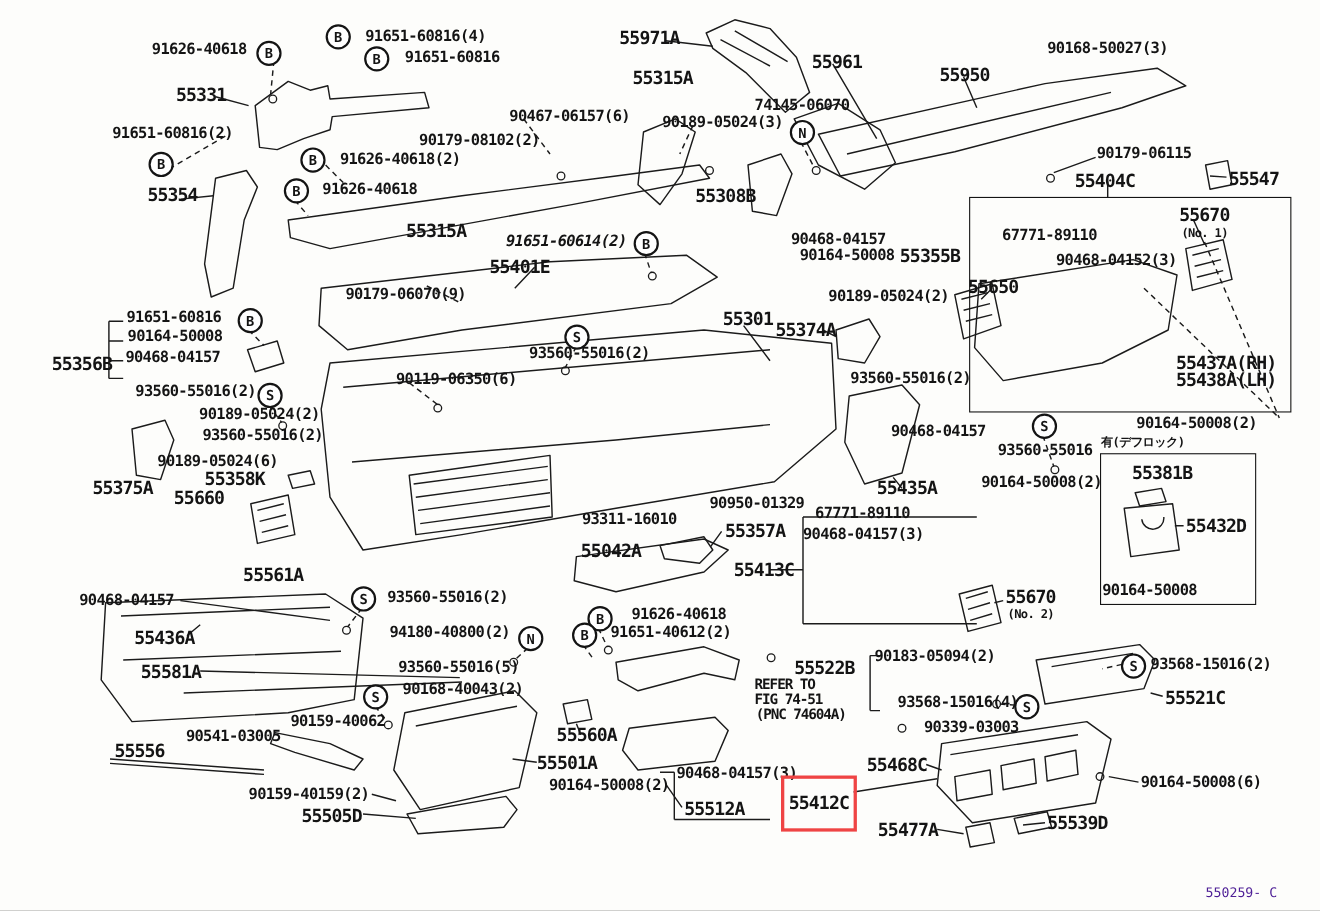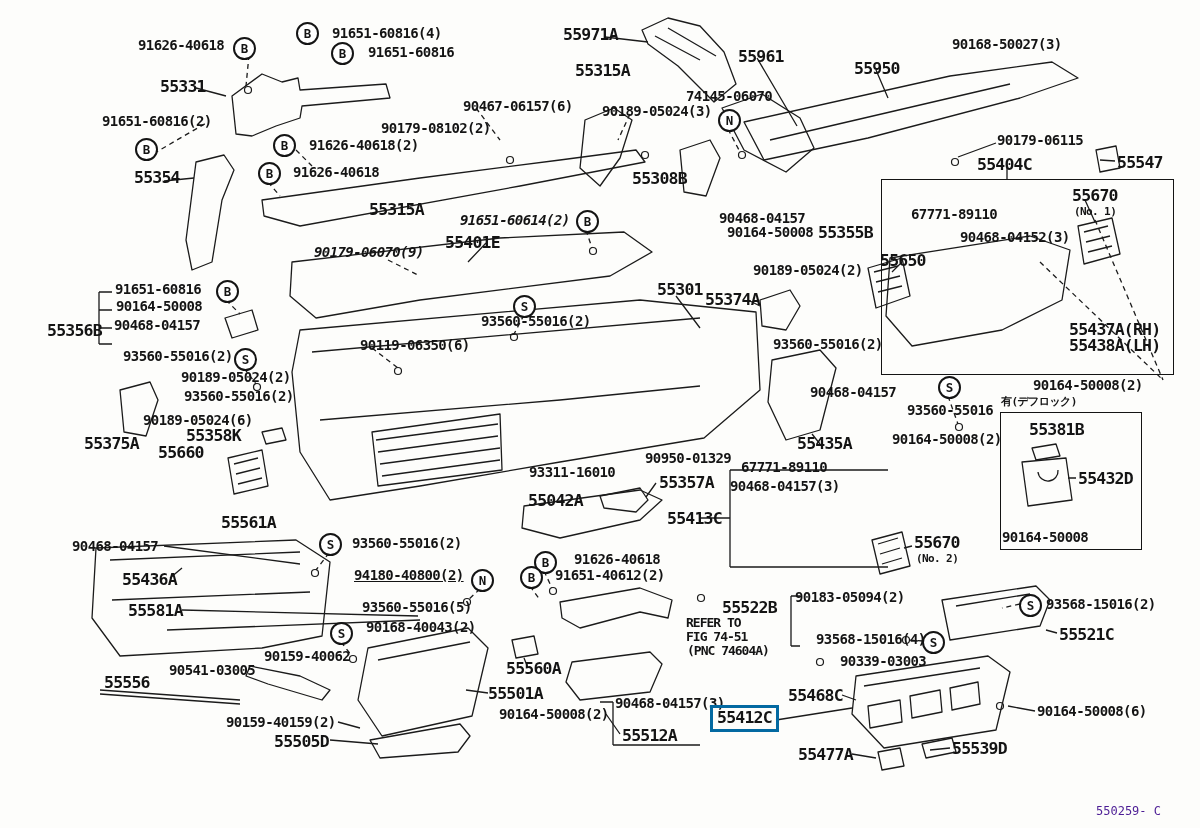--- a/index.html
+++ b/index.html
@@ -5,21 +5,21 @@
   html,body{margin:0;padding:0;background:#888;}
   #stage{position:relative;width:1200px;height:828px;background:#fdfdfb;overflow:hidden;
          font-family:"DejaVu Sans Mono", monospace;}
   svg.art{position:absolute;left:0;top:0;}
   .label{position:absolute;font-weight:bold;font-size:14px;letter-spacing:-0.6px;
          color:#141414;white-space:nowrap;line-height:1;}
   .label.assembly{font-size:16.5px;letter-spacing:-0.8px;}
   .label.note{font-size:11px;font-weight:bold;}
   .label.refnote{font-size:13px;letter-spacing:-1px;}
   .label.footer{font-size:12px;font-weight:normal;color:#4c1d95;letter-spacing:0;}
-  .label.selected{border:3px solid #0369a1;padding:2px 4px;transform:translate(-6px,-5px);}
+  .label.selected{border:3px solid #ef4444;padding:14px 4px;transform:translate(-6px,-5px);}
   .marker{position:absolute;width:19px;height:19px;border:2px solid #141414;border-radius:50%;
           background:#fff;display:flex;align-items:center;justify-content:center;
           font-size:12.5px;font-weight:bold;color:#141414;transform:translate(-10px,-10px);}
   .abox{position:absolute;border:1.5px solid #141414;background:transparent;}
 </style>
 </head>
 <body>
 
 <div id="stage">
 
@@ -167,21 +167,21 @@
       <div class="label part" style="left: 116px; top: 299px;">90164-50008</div>
       <div class="label part" style="left: 114px; top: 318px;">90468-04157</div>
       <div class="label assembly" style="left: 47px; top: 323px;">55356B</div>
       <div class="label part" style="left: 123px; top: 349px;">93560-55016(2)</div>
       <div class="label part" style="left: 181px; top: 370px;">90189-05024(2)</div>
       <div class="label part" style="left: 184px; top: 389px;">93560-55016(2)</div>
       <div class="label part" style="left: 143px; top: 413px;">90189-05024(6)</div>
       <div class="label assembly" style="left: 186px; top: 428px;">55358K</div>
       <div class="label assembly" style="left: 84px; top: 436px;">55375A</div>
       <div class="label assembly" style="left: 158px; top: 445px;">55660</div>
-      <div class="label part" style="left: 314px; top: 245px; font-style: italic;">90179-06070(9)</div>
+      <div class="label part" style="left: 314px; top: 261px;">90179-06070(9)</div>
       <div class="label assembly" style="left: 445px; top: 235px;">55401E</div>
       <div class="label part" style="left: 481px; top: 314px;">93560-55016(2)</div>
       <div class="label assembly" style="left: 657px; top: 282px;">55301</div>
       <div class="label part" style="left: 360px; top: 338px;">90119-06350(6)</div>
       <div class="label part" style="left: 727px; top: 225px;">90164-50008</div>
       <div class="label assembly" style="left: 818px; top: 225px;">55355B</div>
       <div class="label part" style="left: 753px; top: 263px;">90189-05024(2)</div>
       <div class="label assembly" style="left: 705px; top: 292px;">55374A</div>
       <div class="label part" style="left: 773px; top: 337px;">93560-55016(2)</div>
       <div class="label part" style="left: 810px; top: 385px;">90468-04157</div>
@@ -192,21 +192,21 @@
       <div class="label part" style="left: 730px; top: 479px;">90468-04157(3)</div>
       <div class="label assembly" style="left: 659px; top: 475px;">55357A</div>
       <div class="label assembly" style="left: 528px; top: 493px;">55042A</div>
       <div class="label assembly" style="left: 667px; top: 511px;">55413C</div>
       <div class="label part" style="left: 574px; top: 552px;">91626-40618</div>
       <div class="label part" style="left: 555px; top: 568px;">91651-40612(2)</div>
       <div class="label part" style="left: 72px; top: 539px;">90468-04157</div>
       <div class="label assembly" style="left: 221px; top: 515px;">55561A</div>
       <div class="label part" style="left: 352px; top: 536px;">93560-55016(2)</div>
       <div class="label assembly" style="left: 122px; top: 572px;">55436A</div>
-      <div class="label part" style="left: 354px; top: 568px; text-decoration: underline;">94180-40800(2)</div>
+      <div class="label part" style="left: 354px; top: 568px;">94180-40800(2)</div>
       <div class="label assembly" style="left: 128px; top: 603px;">55581A</div>
       <div class="label part" style="left: 362px; top: 600px;">93560-55016(5)</div>
       <div class="label part" style="left: 366px; top: 620px;">90168-40043(2)</div>
       <div class="label part" style="left: 264px; top: 649px;">90159-40062</div>
       <div class="label part" style="left: 169px; top: 663px;">90541-03005</div>
       <div class="label assembly" style="left: 104px; top: 675px;">55556</div>
       <div class="label part" style="left: 226px; top: 715px;">90159-40159(2)</div>
       <div class="label assembly" style="left: 274px; top: 734px;">55505D</div>
       <div class="label assembly" style="left: 506px; top: 661px;">55560A</div>
       <div class="label assembly" style="left: 488px; top: 686px;">55501A</div>

